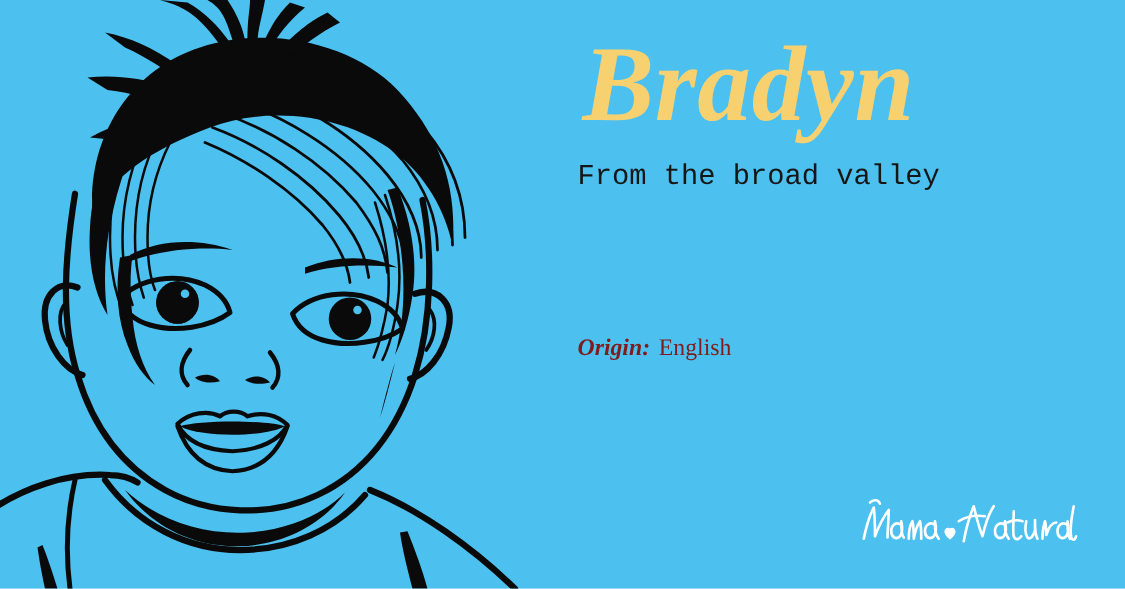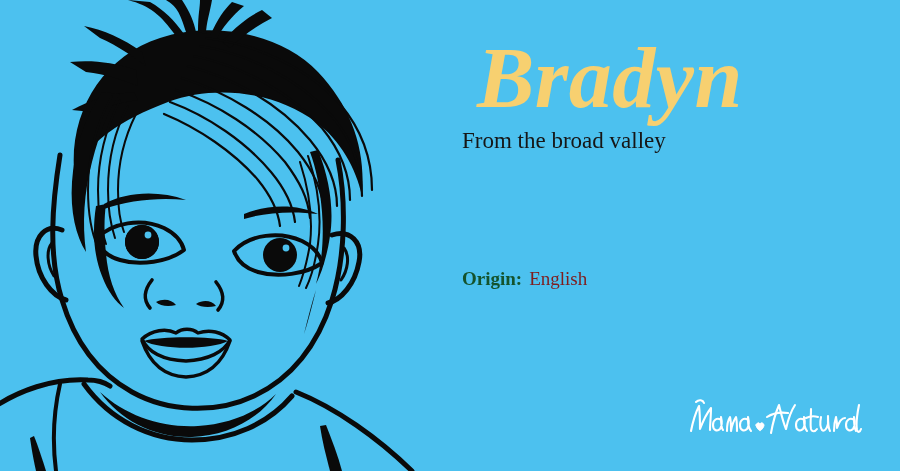--- a/index.html
+++ b/index.html
@@ -32,52 +32,53 @@
     position: absolute;
     left: 460px;
     top: 0;
     width: 420px;
     height: 471px;
   }
   #name-title {
     position: absolute;
     left: 0;
     top: 16px;
-    margin: 17px;
+    margin: 6px;
     font-family: "Liberation Serif", serif;
     font-weight: bold;
     font-style: italic;
     font-size: 86px;
     line-height: 1.05;
     color: #f7d070;
     letter-spacing: 0.5px;
     white-space: nowrap;
   }
   #name-meaning {
     position: absolute;
     left: 2px;
     top: 128px;
     margin: 0;
-    font-family: Liberation Serif, serif;
+    font-family: Liberation Mono, monospace;
     font-size: 23px;
     color: #161616;
     white-space: nowrap;
   }
   #origin-row {
     position: absolute;
     left: 2px;
     top: 268px;
     font-size: 19px;
     color: #111111;
     white-space: nowrap;
   }
   #origin-label {
     font-family: "Liberation Serif", serif;
     font-weight: bold;
-    color: #14532d;
+    font-style: italic;
+    color: #7f1d1d;
   }
   #origin-value {
     font-family: "Liberation Serif", serif;
     font-weight: normal;
     font-style: normal;
     color: #7f1d1d;
     margin-left: 7px;
   }
   #brand-logo {
     position: absolute;

